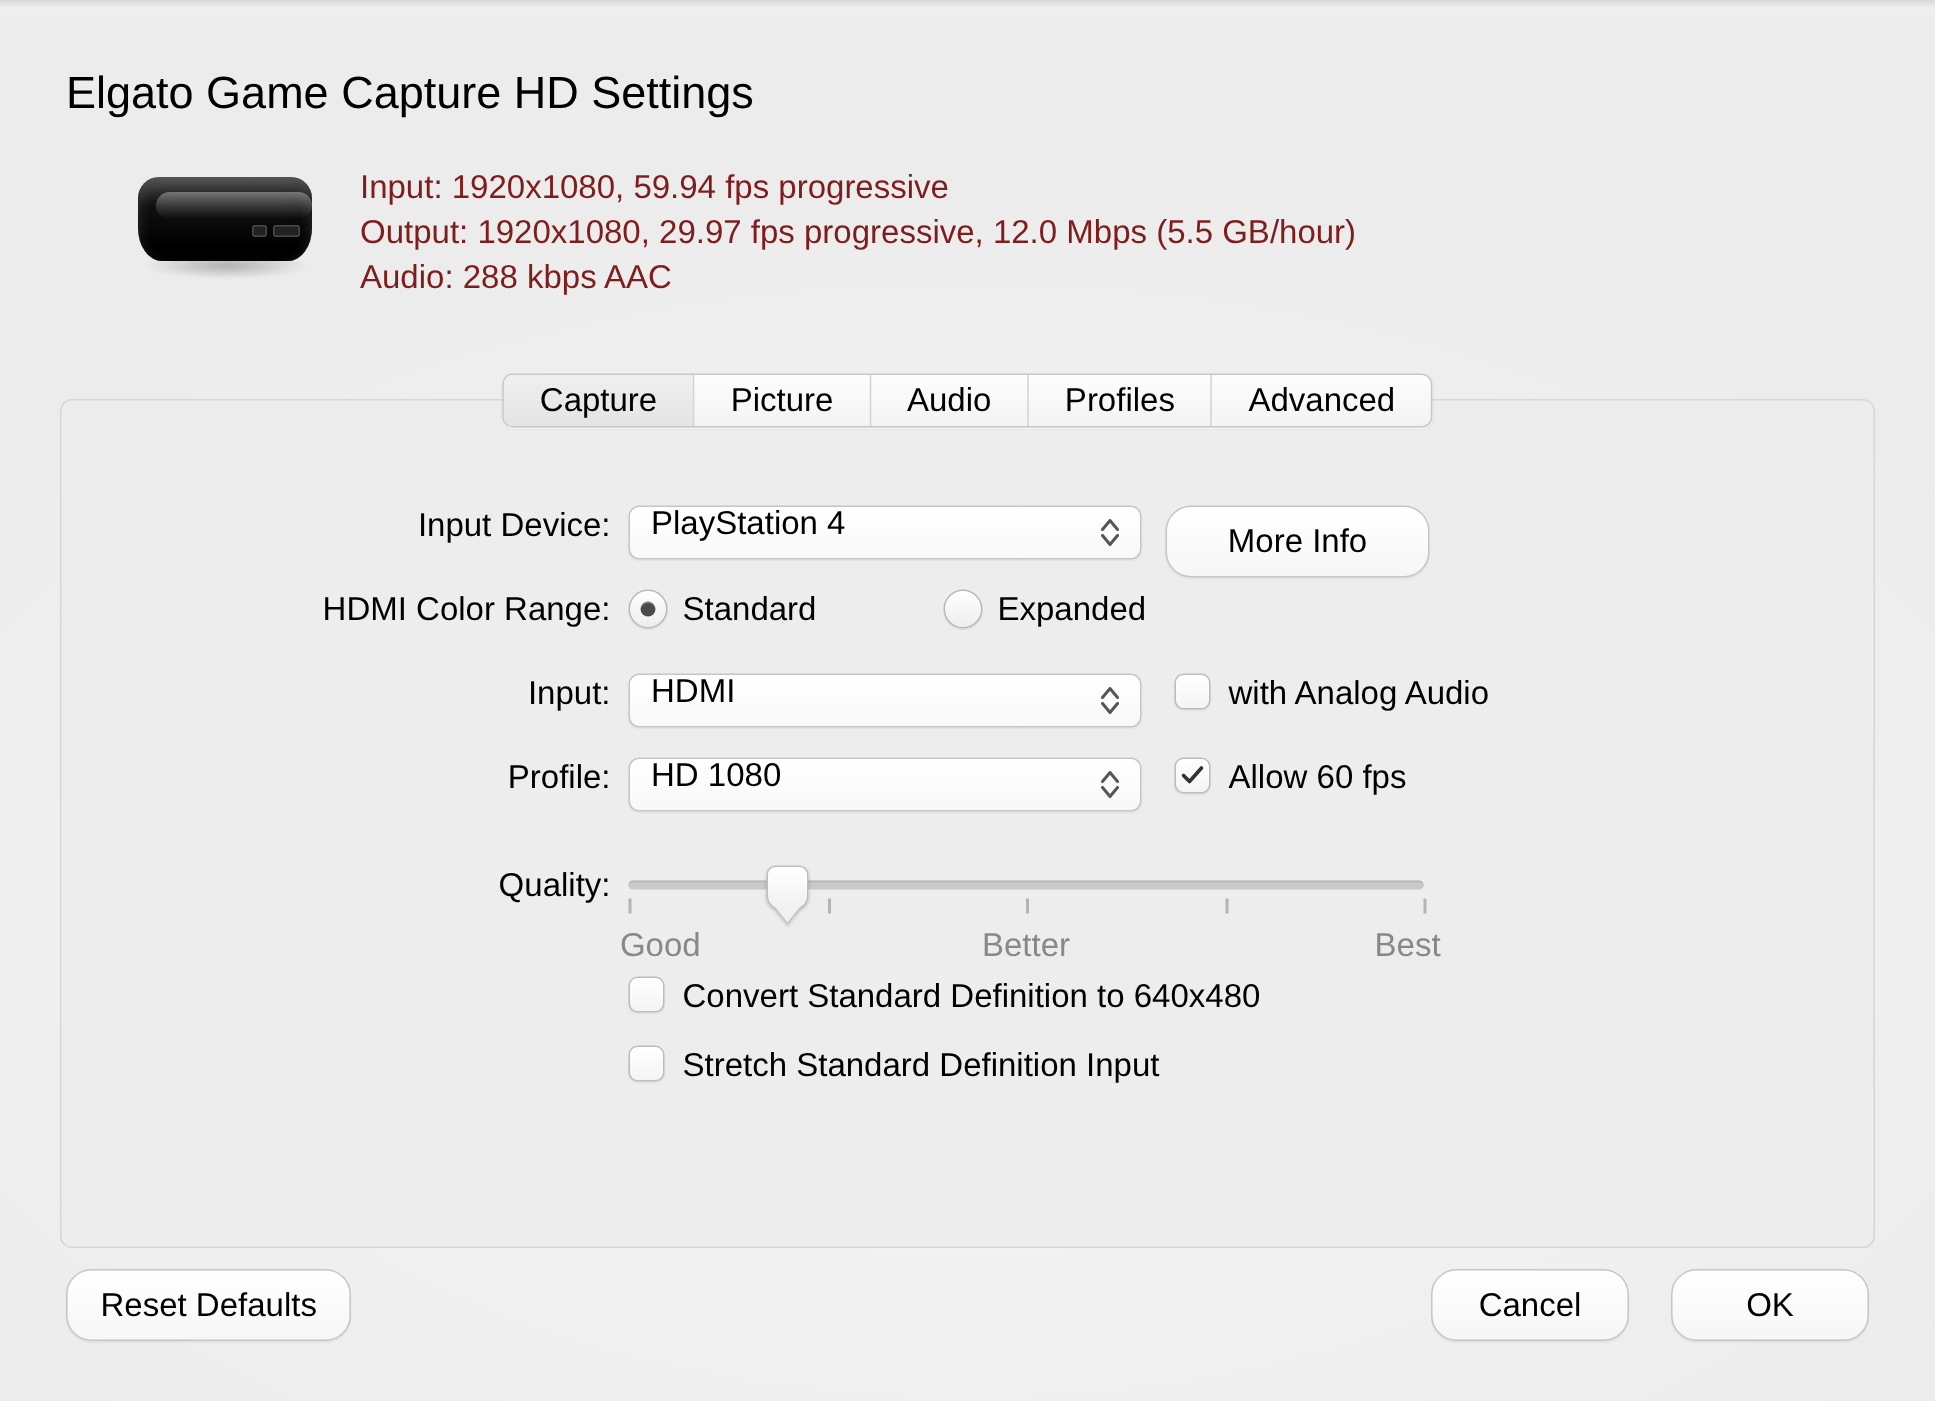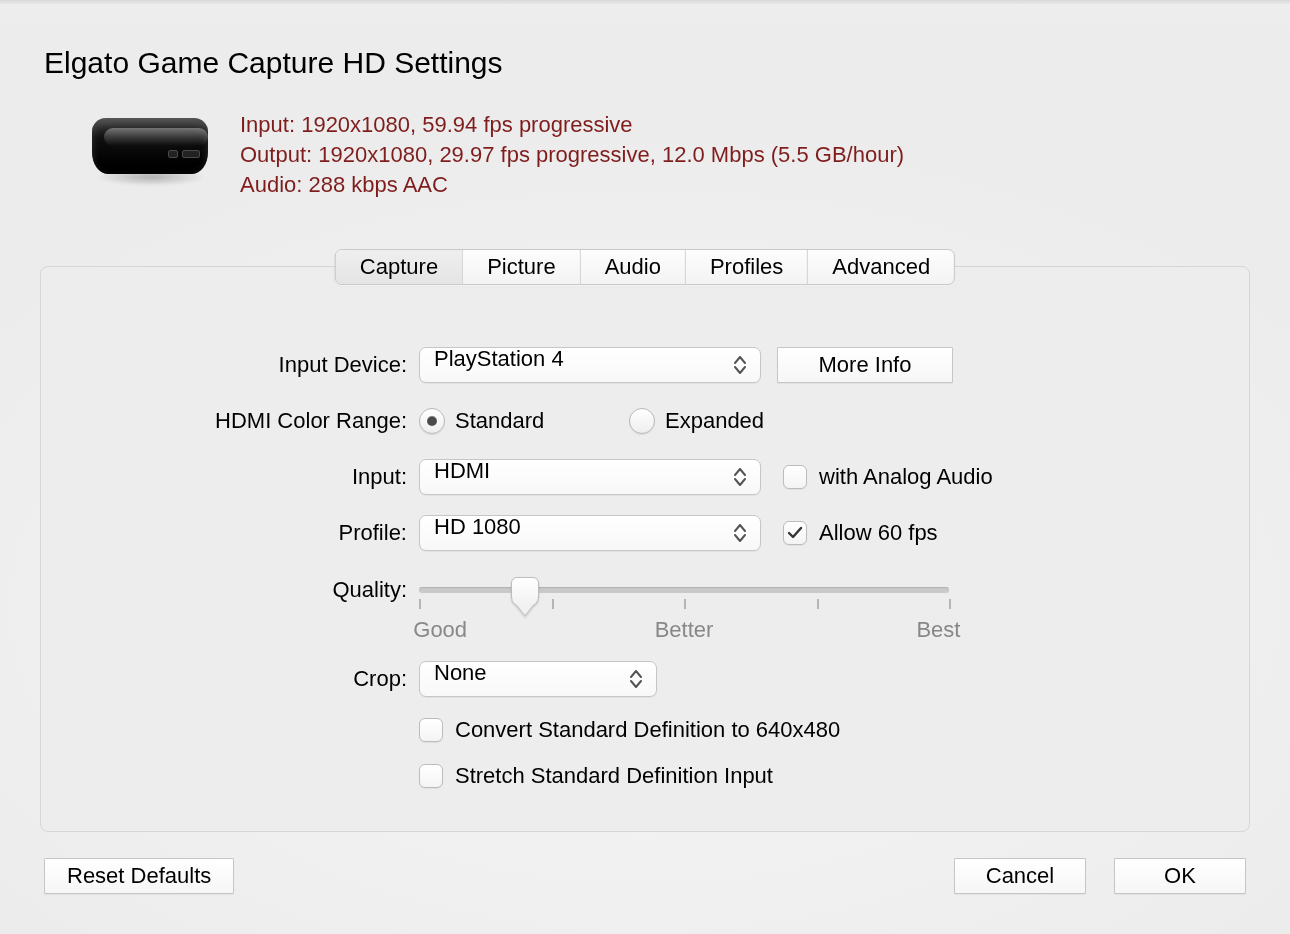--- a/index.html
+++ b/index.html
@@ -51,37 +51,37 @@
     box-shadow:0 1px 0 rgba(255,255,255,0.6), 0 1px 2px rgba(0,0,0,0.06);
   }
   .seg button {
     border:none; background:transparent; font:inherit; font-size:22px; padding:0 24px; height:100%;
     border-left:1px solid #d3d3d3; cursor:default; color:#000;
   }
   .seg button:first-child { border-left:none; }
   .seg button.active { background:linear-gradient(#efefef,#e4e4e4); }
 
   .form { position:absolute; left:0; right:0; top:70px; }
-  .row { display:flex; align-items:center; height:56px; }
+  .row { display:flex; align-items:flex-start; height:56px; }
   .lbl { width:378px; text-align:right; padding-right:12px; font-size:22px; color:#000; }
 
   .select {
     position:relative; height:36px; background:linear-gradient(#ffffff,#f8f8f8);
     border:1px solid #c6c6c6; border-radius:7px;
     box-shadow:0 1px 0 rgba(255,255,255,0.6) inset, 0 1px 1px rgba(0,0,0,0.05);
     display:flex; align-items:center; padding:0 34px 12px 14px; font-size:22px; color:#000;
   }
   .stepper {
     position:absolute; right:6px; top:4px; bottom:4px; width:20px; display:flex; flex-direction:column; justify-content:center; gap:2px;
   }
   .stepper svg { display:block; }
 
   .btn {
-    height:36px; background:linear-gradient(#ffffff,#f6f6f6);
-    border:1px solid #c6c6c6; border-radius:1px;
+    height:48px; background:linear-gradient(#ffffff,#f6f6f6);
+    border:1px solid #c6c6c6; border-radius:17px;
     box-shadow:0 1px 0 rgba(255,255,255,0.6) inset, 0 1px 1px rgba(0,0,0,0.05);
     display:inline-flex; align-items:center; justify-content:center; padding:0 22px; font:inherit; font-size:22px;
   }
 
   .radio {
     width:26px; height:26px; border-radius:50%;
     background:linear-gradient(#fff,#eee);
     border:1px solid #b8b8b8;
     box-shadow:inset 0 1px 1px rgba(255,255,255,0.8), 0 1px 1px rgba(0,0,0,0.08);
     display:inline-flex; align-items:center; justify-content:center; margin-right:10px;
@@ -227,34 +227,20 @@
           <div class="thumb" id="q-thumb" style="left: 20%;"></div>
         </div>
         <div class="slabels">
           <span style="left:4%">Good</span>
           <span style="left:50%">Better</span>
           <span style="left:98%">Best</span>
         </div>
       </div>
     </div>
 
-    <div class="row">
-      <div class="lbl">Crop:</div>
-      <div class="select" style="width:238px">
-        <span>None</span>
-        <span class="stepper">
-          <svg width="12" height="8" viewBox="0 0 12 8">
-              <path d="M1 7 L6 1 L11 7" fill="none" stroke="#555" stroke-width="2" stroke-linecap="round" stroke-linejoin="round"></path>
-            </svg>
-          <svg width="12" height="8" viewBox="0 0 12 8">
-              <path d="M1 1 L6 7 L11 1" fill="none" stroke="#555" stroke-width="2" stroke-linecap="round" stroke-linejoin="round"></path>
-            </svg>
-        </span>
-      </div>
-    </div>
 
     <div class="row" style="height:46px">
       <div class="lbl"></div>
       <span class="check"></span>
       <span>Convert Standard Definition to 640x480</span>
     </div>
 
     <div class="row" style="height:46px">
       <div class="lbl"></div>
       <span class="check"></span>

